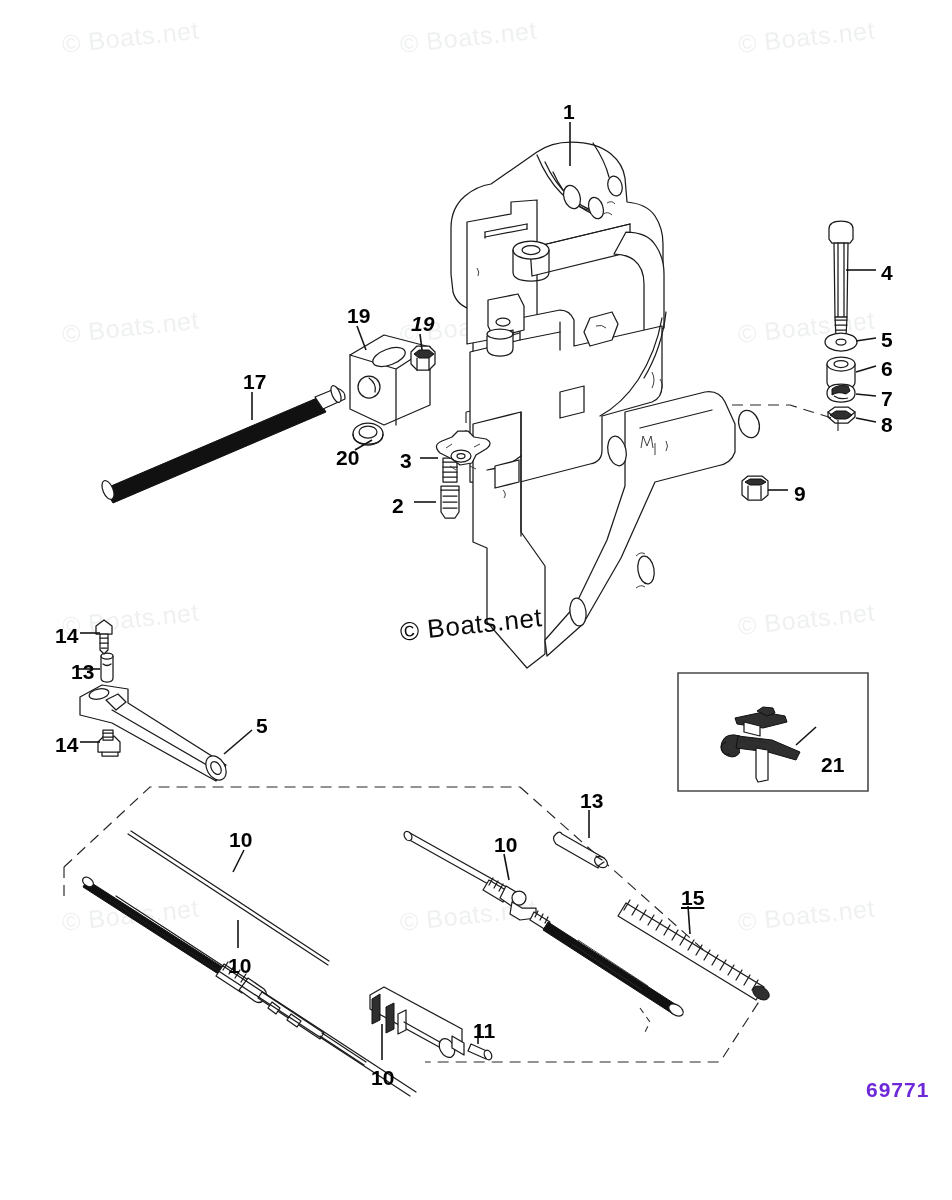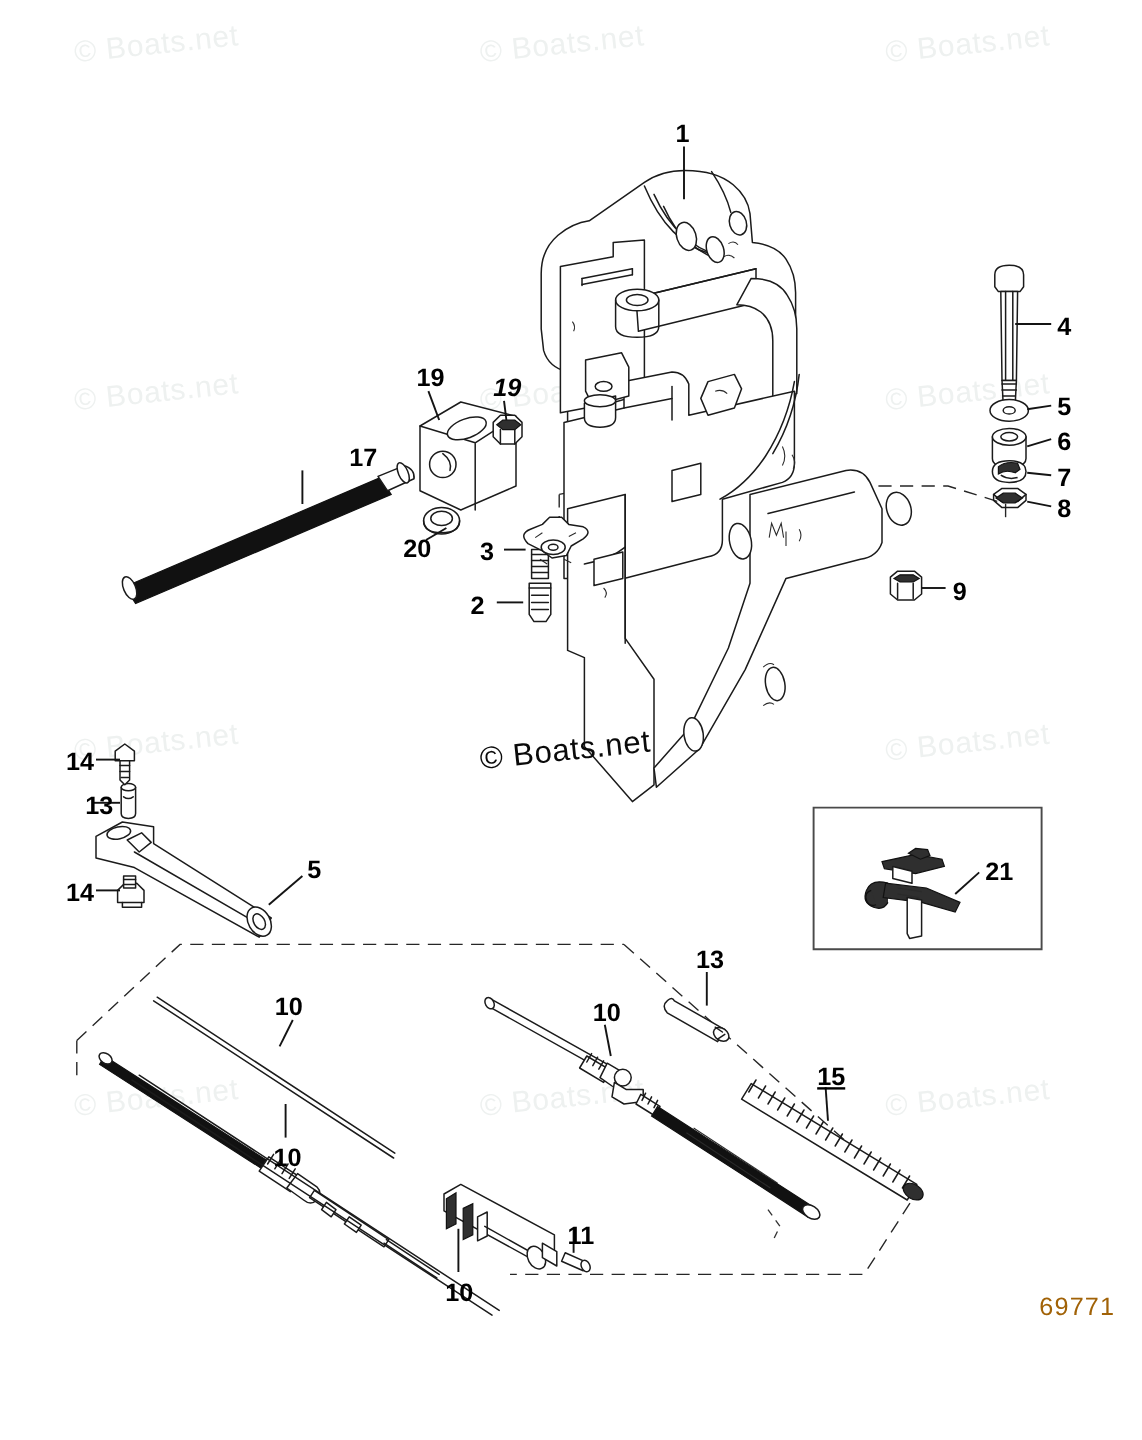--- a/index.html
+++ b/index.html
@@ -12,21 +12,21 @@
   .wm{position:absolute;font-family:"Liberation Sans","DejaVu Sans",sans-serif;
       font-size:25px;letter-spacing:.6px;white-space:nowrap;
       transform:rotate(-6deg);transform-origin:left center;
       color:#eef1f0;pointer-events:none;user-select:none;font-weight:400;}
   .wm.dark{color:#0a0a0a;font-size:26px;z-index:6;}
 
   
   .lbl{position:absolute;font-weight:bold;font-size:21px;color:#000;
        font-family:"Liberation Sans","DejaVu Sans",sans-serif;line-height:1;
        letter-spacing:0px;z-index:8;}
-  .dnum{position:absolute;font-weight:normal;font-size:21px;color:#a16207;
+  .dnum{position:absolute;font-weight:bold;font-size:21px;color:#6d28d9;
         letter-spacing:1px;z-index:8;}
 
   svg.overlay{position:absolute;left:0;top:0;width:952px;height:1200px;
               z-index:5;overflow:visible;}
   svg.overlay *{vector-effect:non-scaling-stroke;}
   .ln{fill:none;stroke:#1b1b1b;stroke-width:1.25;stroke-linejoin:round;stroke-linecap:round;}
   .ln-t{fill:none;stroke:#2a2a2a;stroke-width:0.9;}
   .ln-f{fill:#ffffff;stroke:#1b1b1b;stroke-width:1.25;stroke-linejoin:round;}
   .ln-d{fill:#2f2f2f;stroke:#111;stroke-width:1;}
   .ln-k{fill:#111;stroke:#111;stroke-width:1;}
@@ -398,22 +398,22 @@
       <div class="lbl" style="left: 228px; top: 955px;">10</div>
       <div class="lbl" style="left: 494px; top: 834px;">10</div>
       <div class="lbl" style="left: 371px; top: 1067px;">10</div>
       <div class="lbl" style="left: 473px; top: 1004px; margin-top: 16px;">11</div>
       <div class="lbl" style="left: 256px; top: 715px;">5</div>
       <div class="lbl" style="left: 50px; top: 661px; margin-left: 21px;">13</div>
       <div class="lbl" style="left: 55px; top: 625px;">14</div>
       <div class="lbl" style="left: 55px; top: 734px;">14</div>
       <div class="lbl" style="left: 681px; top: 887px; text-decoration: underline;">15</div>
       <div class="lbl" style="left: 580px; top: 790px;">13</div>
-      <div class="lbl" style="left: 243px; top: 371px; margin-left: 48px;">17</div>
+      <div class="lbl" style="left: 243px; top: 371px;">17</div>
       <div class="lbl" style="left: 347px; top: 305px;">19</div>
       <div class="lbl" style="left: 411px; top: 313px; font-style: italic;">19</div>
       <div class="lbl" style="left: 336px; top: 447px;">20</div>
-      <div class="lbl" style="left: 821px; top: 716px;">21</div>
+      <div class="lbl" style="left: 821px; top: 754px;">21</div>
     </div>
 
   <div class="dnum" style="left:866px;top:1078px;">69771</div>
 
 </div>
 
 </body></html>

